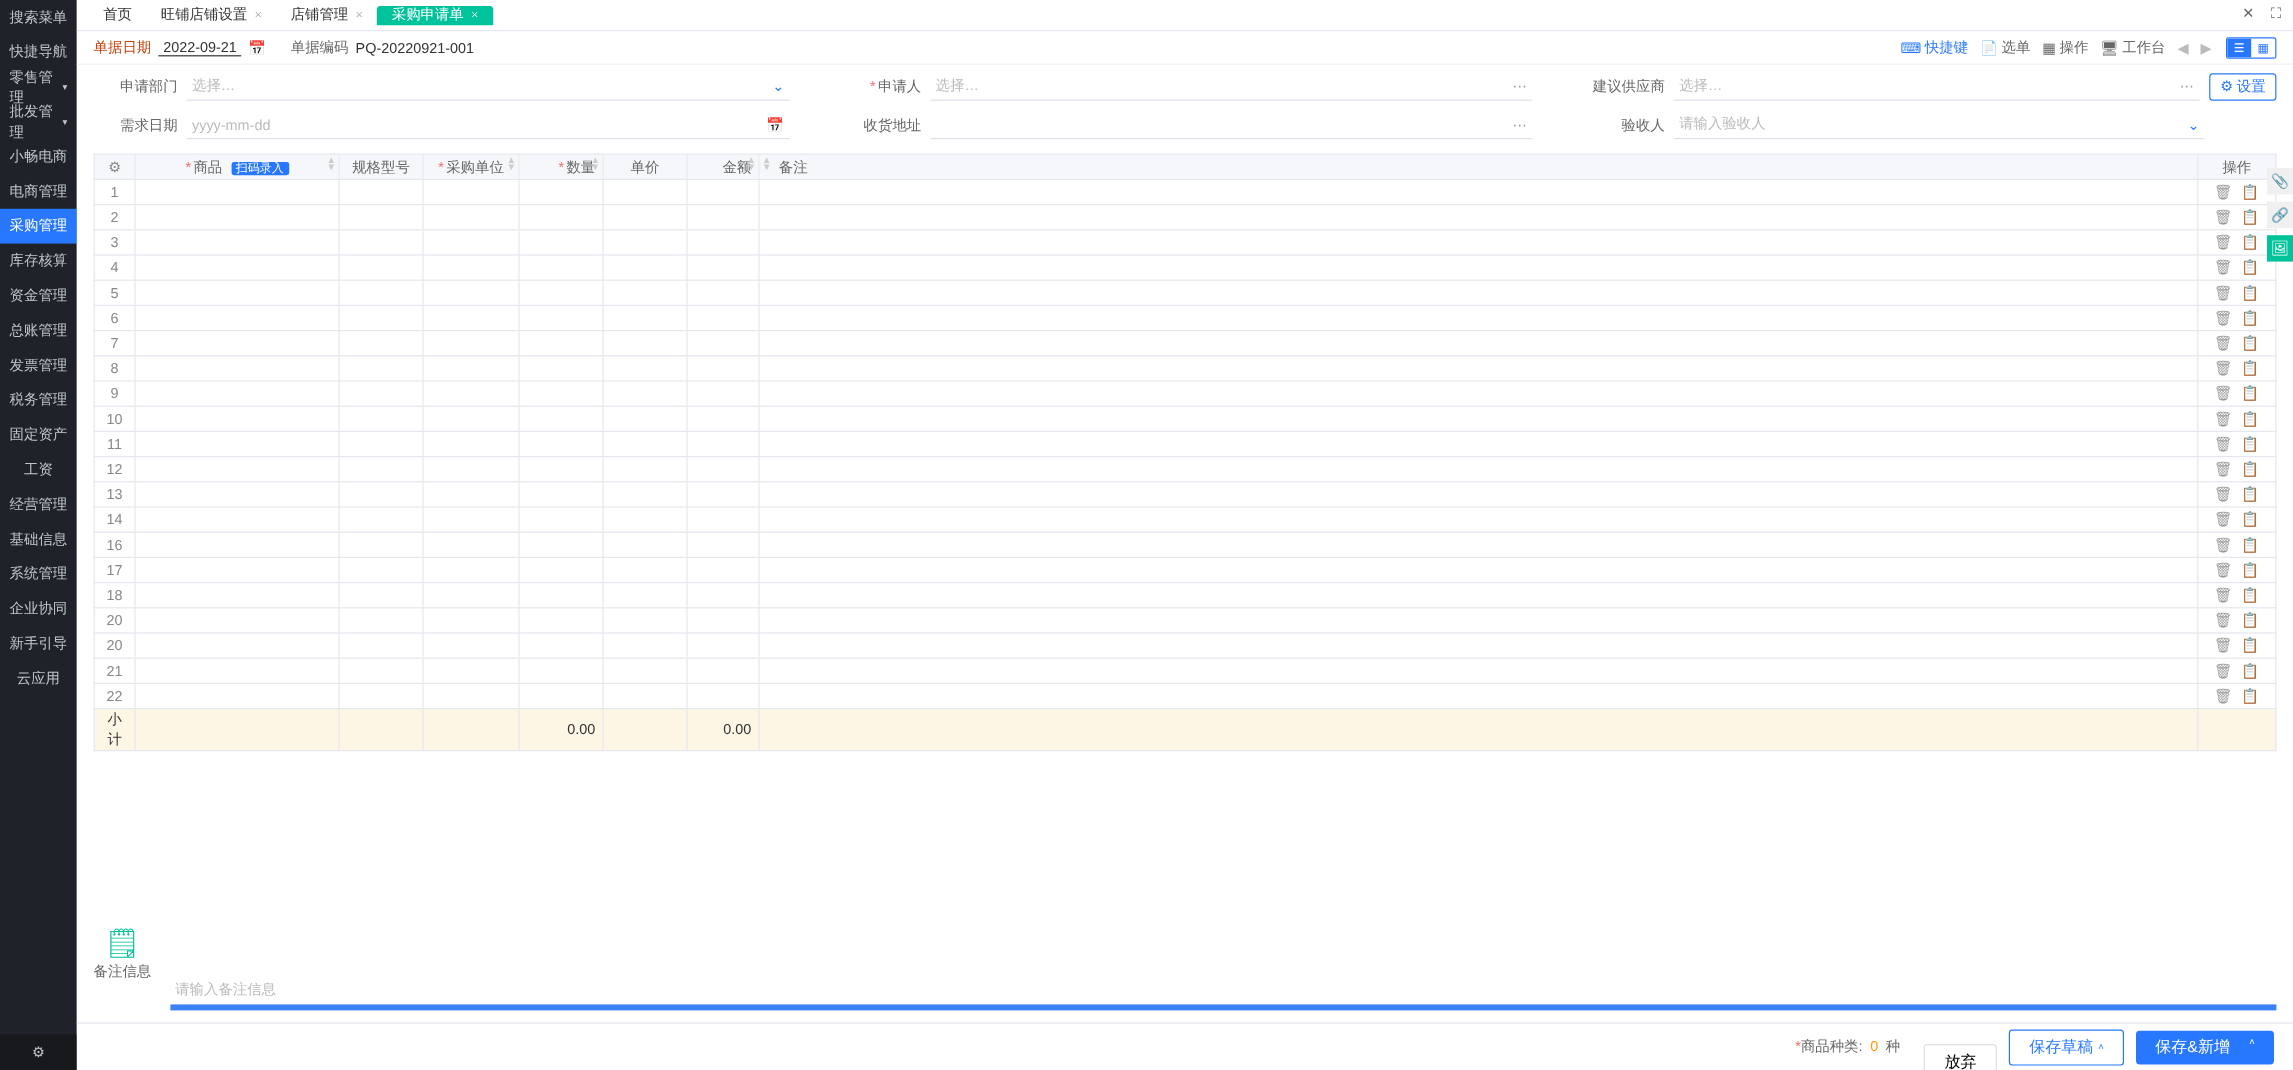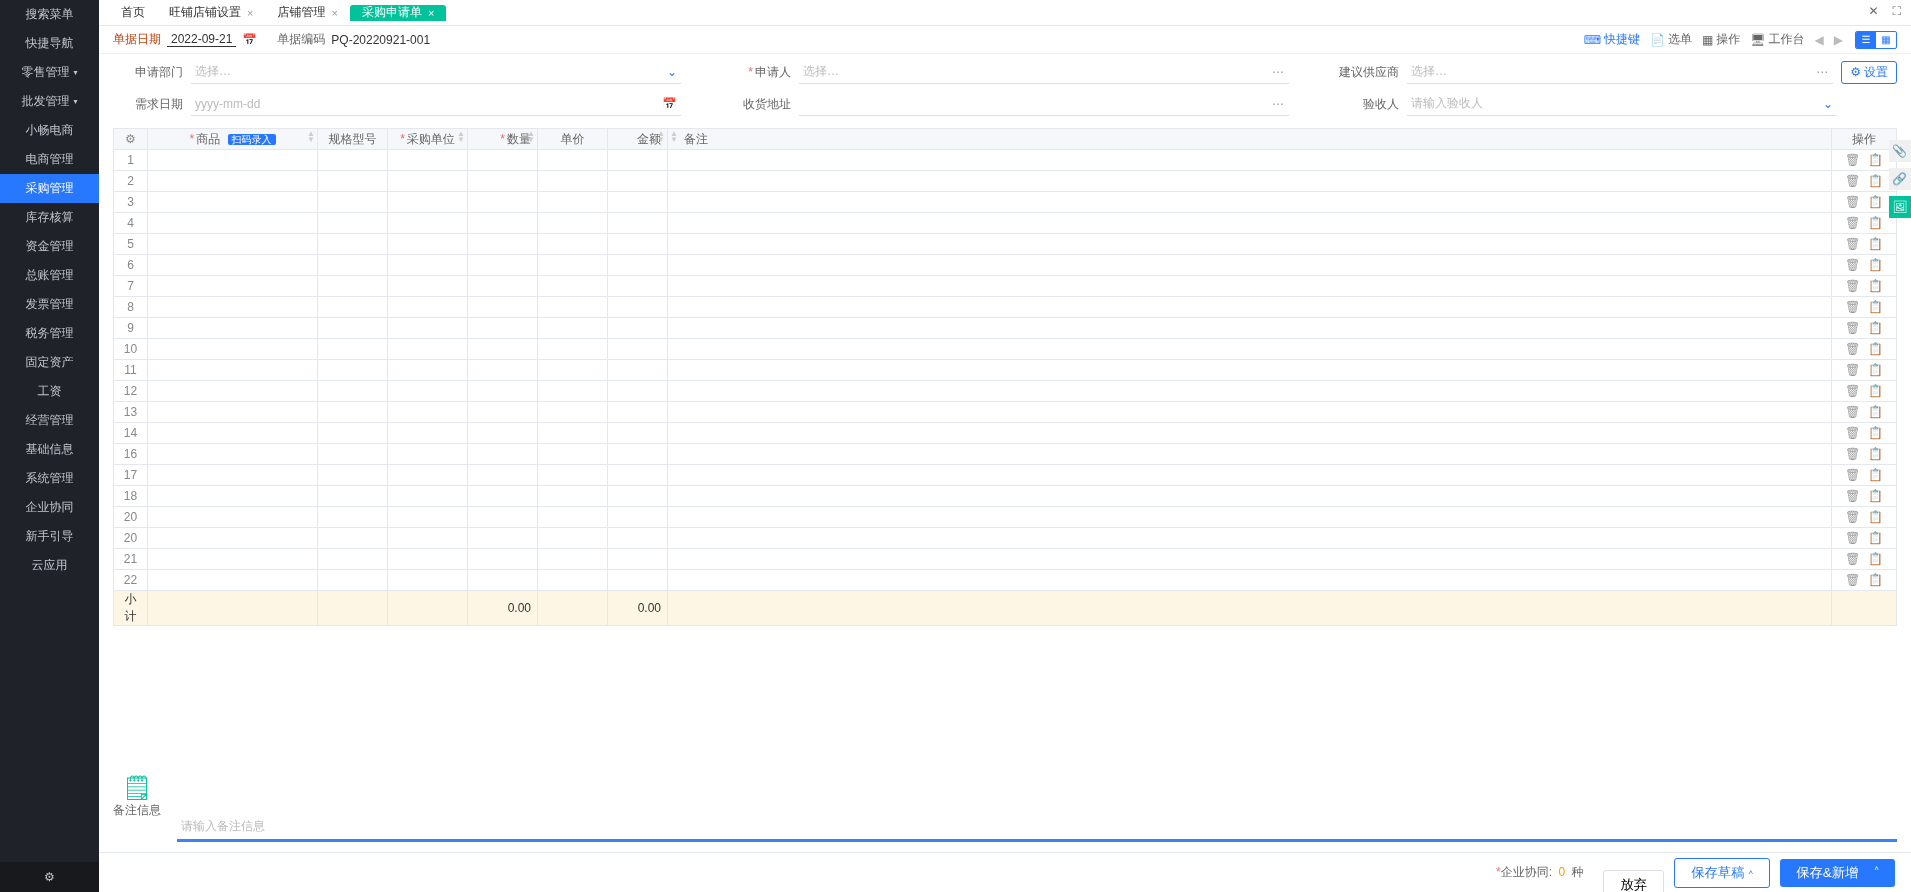--- a/index.html
+++ b/index.html
@@ -1,32 +1,32 @@
 <!DOCTYPE html>
 <html><head>
 <meta charset="utf-8">
 <style>
 * { box-sizing: border-box; margin: 0; padding: 0; }
 body { font-family: "Microsoft YaHei", Arial, sans-serif; font-size: 12px; color: #333; overflow: hidden; }
 .app { display: flex; height: 100vh; }
 
 
-.sidebar { width: 99px; background: #1f2329; color: #c0c4cc; display: flex; flex-direction: column; }
+.sidebar { width: 64px; background: #1f2329; color: #c0c4cc; display: flex; flex-direction: column; }
 .side-item { height: 29px; display: flex; align-items: center; justify-content: center; padding: 0 8px; cursor: pointer; font-size: 12px; position: relative; }
 .side-item.active { background: #2878ff; color: #fff; }
 .side-item .caret { margin-left: 4px; font-size: 8px; }
 .sidebar-spacer { flex: 1; }
 .sidebar-footer { height: 30px; display: flex; align-items: center; justify-content: center; background: #17191d; }
 
 
 .main { flex: 1; display: flex; flex-direction: column; background: #fff; min-width: 0; position: relative; }
 
 
 .tabs { height: 26px; display: flex; align-items: center; border-bottom: 1px solid #e4e7ed; padding-left: 10px; position: relative; }
-.tab { padding: 0 12px; height: 16px; display: flex; align-items: center; cursor: pointer; font-size: 12px; color: #333; }
+.tab { padding: 0 12px; height: 16px; display: flex; align-items: center; cursor: pointer; font-size: 12px; color: #333; font-family: Liberation Serif, serif; }
 .tab.active { background: #00c29b; color: #fff; border-radius: 3px 3px 0 0; }
 .tab .close { margin-left: 6px; font-size: 11px; color: #999; cursor: pointer; }
 .tab.active .close { color: #fff; }
 .tabs-right { position: absolute; right: 6px; top: 2px; display: flex; gap: 6px; }
 .tabs-right span { cursor: pointer; padding: 2px 4px; color: #666; }
 
 
 .info-bar { height: 28px; display: flex; align-items: center; padding: 0 14px; border-bottom: 1px solid #f0f0f0; }
 .info-bar .label { color: #c2410c; margin-right: 6px; font-family: Liberation Serif, serif; }
 .info-bar .date-val { color: #333; border-bottom: 1px solid #333; padding: 0 4px; }
@@ -65,21 +65,21 @@
 .th-sortable .sorter { position: absolute; right: 2px; top: 2px; color: #ccc; font-size: 8px; line-height: 6px; }
 .req-star { color: #f56c6c; margin-right: 2px; }
 .op-cell { color: #999; display: flex; gap: 8px; justify-content: center; }
 .op-cell span { cursor: pointer; }
 .subtotal-row td { background: #fdf6e5; }
 
 
 .remark-row { display: flex; align-items: flex-start; padding: 10px 14px; gap: 16px; }
 .remark-label { text-align: center; color: #666; }
 .remark-label .ricon { color: #00c29b; font-size: 24px; }
-.remark-input { flex: 1; border-bottom: 3px solid #3b82f6; padding: 4px; color: #bbb; min-height: 22px; margin-top: 40px; }
+.remark-input { flex: 1; border-bottom: 5px solid #3b82f6; padding: 4px; color: #bbb; min-height: 22px; margin-top: 40px; }
 
 
 .footer { height: 40px; border-top: 1px solid #e4e7ed; display: flex; align-items: center; justify-content: flex-end; padding: 0 16px; gap: 10px; }
 .foot-stat { color: #666; margin-right: 10px; }
 .foot-stat .req { color: #f56c6c; }
 .foot-stat .num { color: #ff9900; margin: 0 3px; }
 .btn { border: 1px solid #dcdfe6; background: #fff; padding: 5px 16px; border-radius: 3px; cursor: pointer; margin-top: 24px; }
 .btn-outline-blue { border: 1px solid #2878ff; color: #2878ff; background: #fff; padding: 5px 16px; border-radius: 3px; cursor: pointer; display: inline-flex; align-items: center; gap: 4px; }
 .btn-blue { background: #2878ff; color: #fff; border: none; padding: 5px 16px; border-radius: 3px; cursor: pointer; display: inline-flex; align-items: flex-start; gap: 16px; }
 .caret-up { font-size: 8px; }
@@ -658,21 +658,21 @@
     <div class="remark-row">
       <div class="remark-label">
         <div class="ricon">🗒</div>
         <div>备注信息</div>
       </div>
       <div class="remark-input">请输入备注信息</div>
     </div>
 
     <div class="footer">
       <span class="foot-stat">
-        <span class="req">*</span><span>企业协同:</span>
+        <span class="req">*</span><span>商品种类:</span>
         <span class="num">0</span>
         <span>种</span>
       </span>
       <button class="btn">放弃</button>
       <button class="btn-outline-blue">
         <span>保存草稿</span>
           <span class="caret-up">˄</span>
       </button>
       <button class="btn-blue">
         <span>保存&amp;新增</span>

